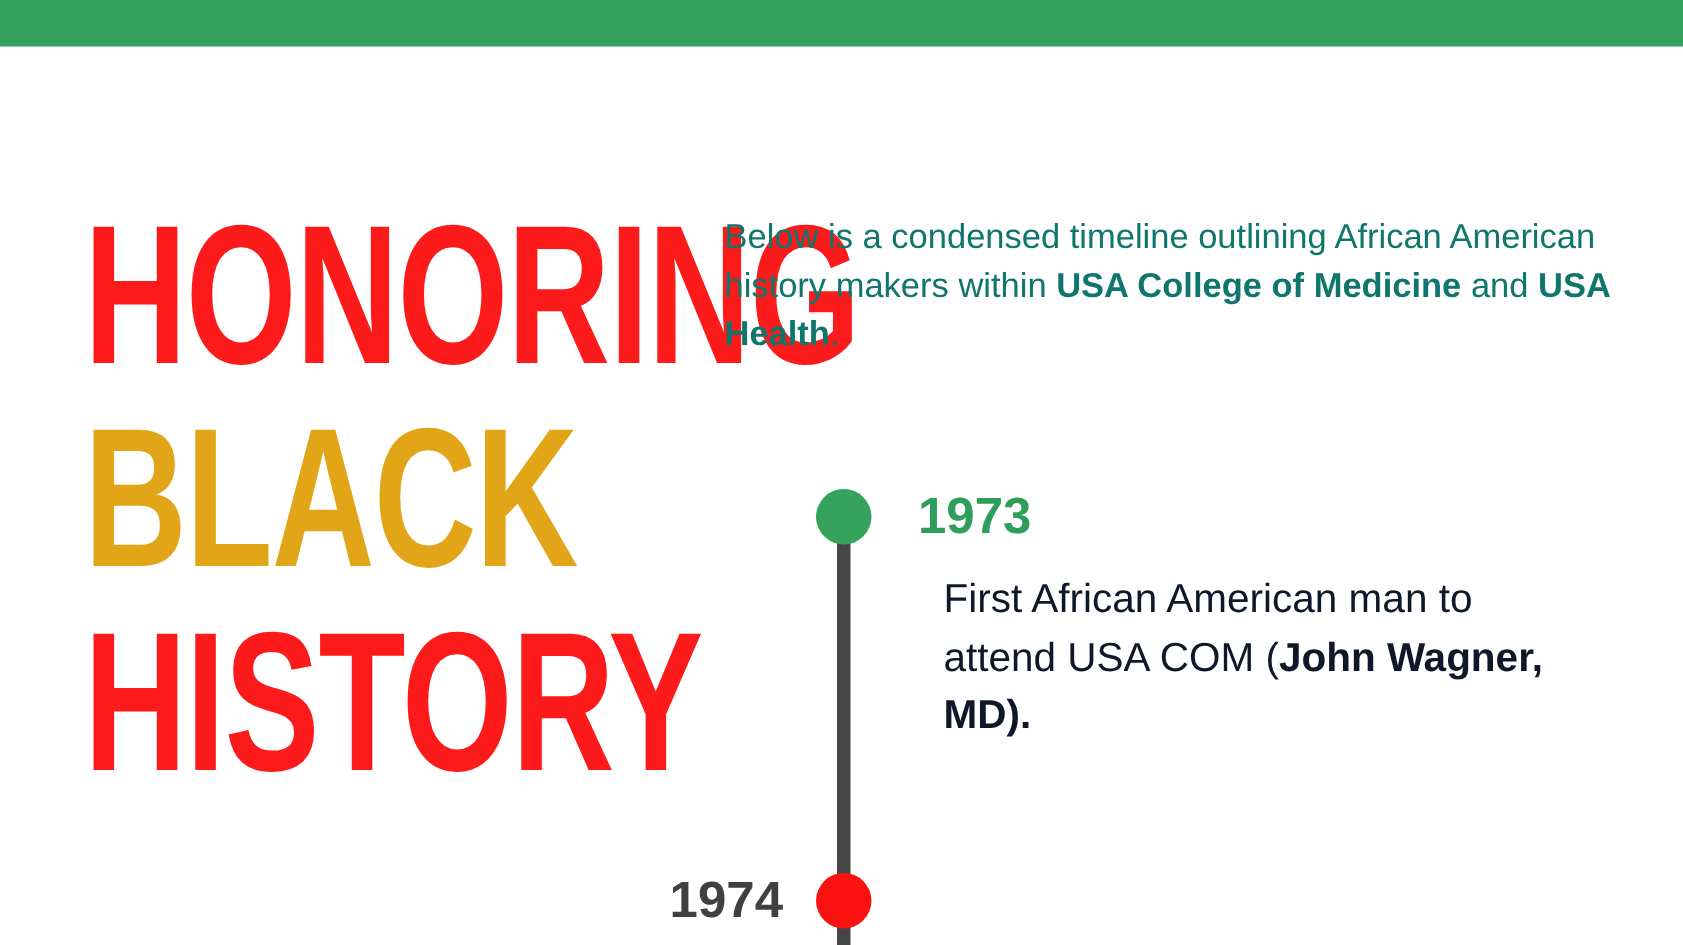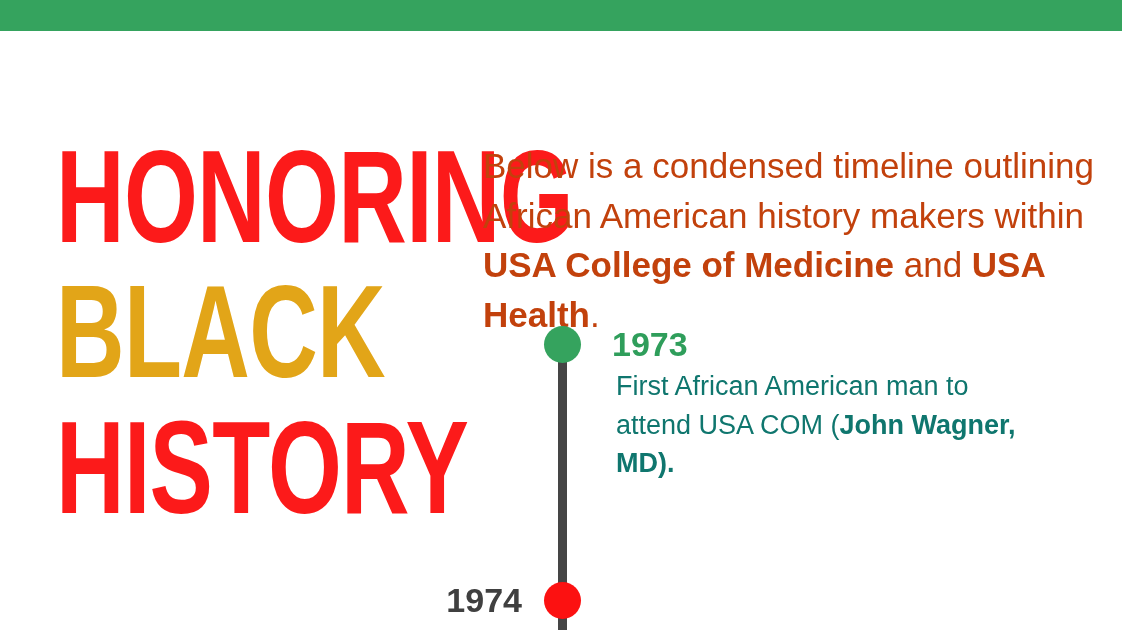--- a/index.html
+++ b/index.html
@@ -47,25 +47,25 @@
   }
   .headline-line.red   { color: #fc1a1a; }
   .headline-line.gold  { color: #e2a518; }
   .headline-line.l1 { margin-bottom: 14px; }
   .headline-line.l2 { margin-bottom: 14px; }
 
   
   .intro {
     position: absolute;
     left: 483px;
-    top: 106px;
+    top: 118px;
     width: 620px;
-    font-size: 35px;
+    font-size: 23px;
     line-height: 1.42;
-    color: #c2410c;
+    color: #0f766e;
     font-weight: 400;
   }
   .intro b { font-weight: 700; }
 
   
   .timeline {
     position: absolute;
     left: 0;
     top: 0;
     width: 946px;
@@ -99,22 +99,22 @@
     font-size: 34px;
     font-weight: 700;
     line-height: 1.1;
     margin: 0 0 2px 0;
   }
   .t-year.green { color: #2f9e5b; }
   .t-year.red   { color: #404040; }
   .t-desc {
     font-size: 27px;
     line-height: 1.42;
-    color: #0f766e;
-    margin: 4px;
+    color: #0f172a;
+    margin: 17px;
   }
   .t-desc b { font-weight: 700; }
 
   .t-entry-left {
     position: absolute;
     left: 300px;
     top: 582px;
     width: 222px;
     text-align: right;
   }

